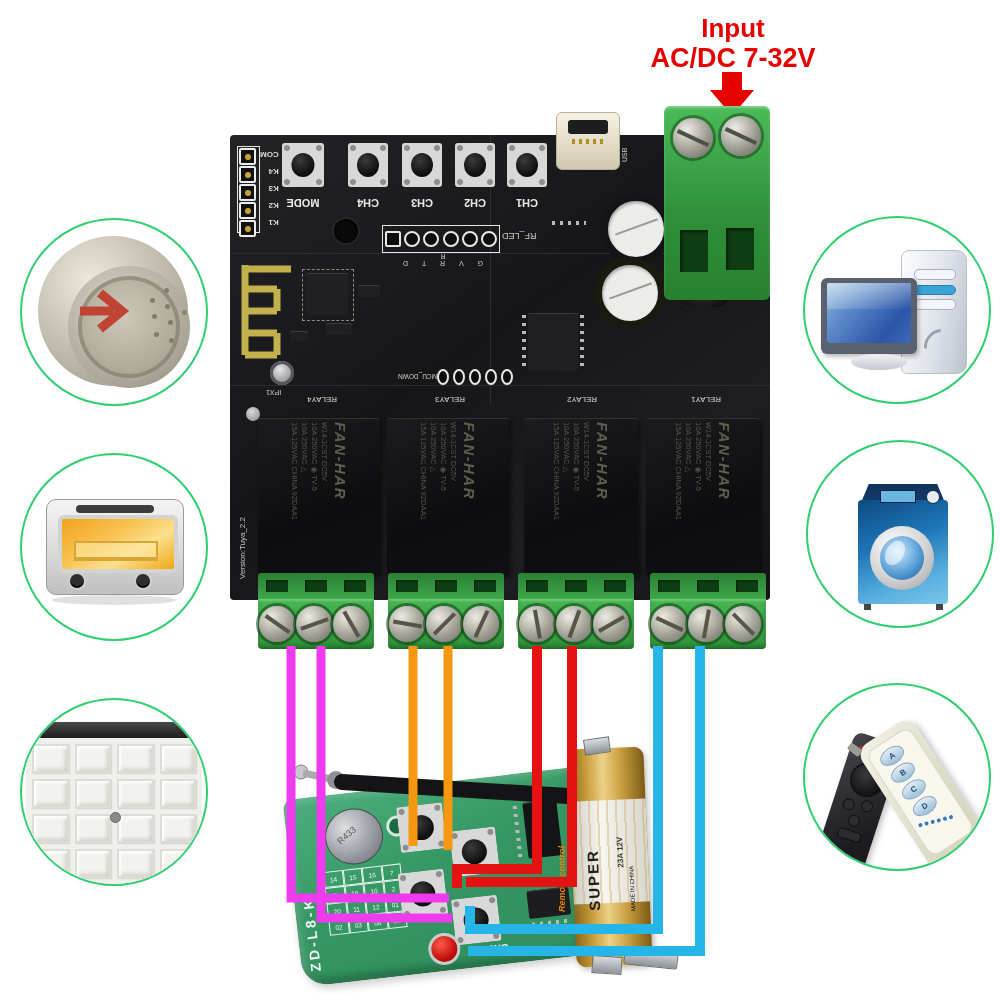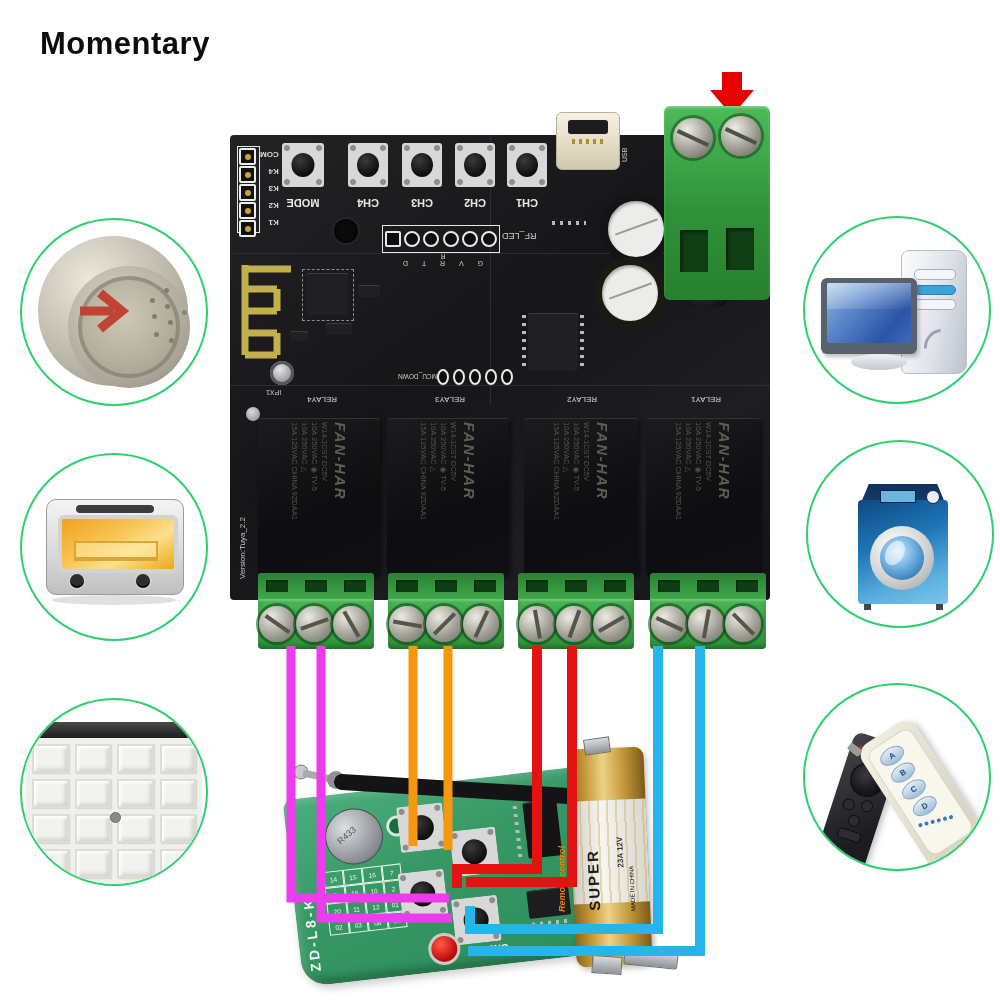--- a/index.html
+++ b/index.html
@@ -182,21 +182,24 @@
   .clip{background:linear-gradient(180deg,#d8dcdf,#8d9398);border:1px solid #6a7076;z-index:15;}
 
   .wires{position:absolute;inset:0;z-index:30;pointer-events:none;}
   .midlayer{position:absolute;inset:0;z-index:12;pointer-events:none;}
 </style>
 </head>
 <body>
 
 <div class="stage">
 
-  <div class="abs title">Momentary</div>
+  <div class="abs pwr">
+    <div class="l1">Input</div>
+    <div class="l2">AC/DC 7-32V</div>
+  </div>
   <div class="abs arrow-shaft"></div>
   <div class="abs arrow-head"></div>
 
   <div class="abs circle" style="left:20px;top:218px;">
     <div class="abs eb-ring">
       <div class="abs eb-mid"></div>
       <div class="abs eb-face"></div>
       <svg class="abs" style="left:38px;top:52px;" width="70" height="46">
         <path d="M4 23 H38 M24 5 L46 23 L24 41" stroke="#bf4434" stroke-width="9" fill="none"></path>
       </svg>

